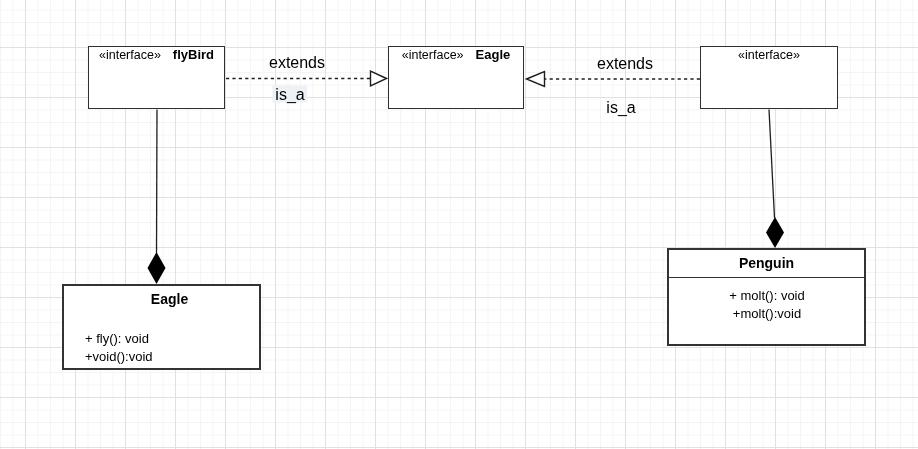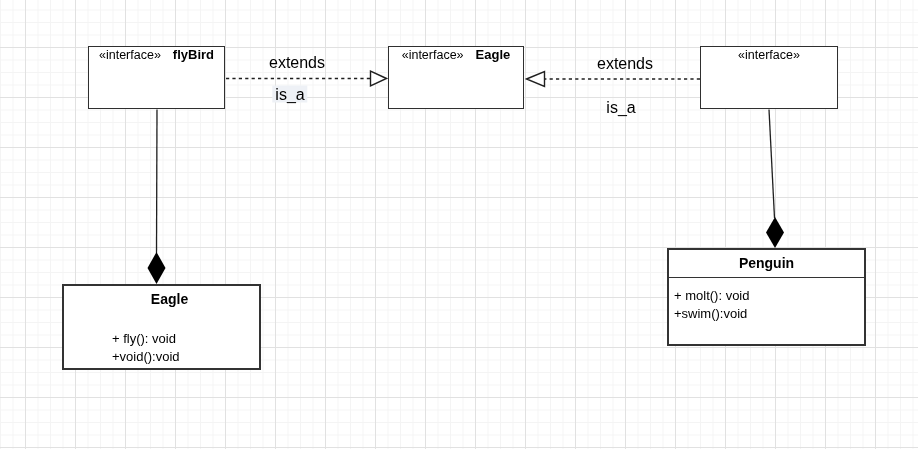--- a/index.html
+++ b/index.html
@@ -62,22 +62,22 @@
     line-height: 16px;
     padding: 5px 2px 6px 2px;
   }
   .ctitle.divider { border-bottom: 1.5px solid #333333; }
   .cbody {
     text-align: left;
     font-size: 13px;
     line-height: 18px;
     padding: 0 4px 0 5px;
   }
-  .cbody.gap { margin-top: 17px; margin-left: 27px; }
-  .cbody.pad { padding-top: 9px; }
+  .cbody.gap { margin-top: 17px; }
+  .cbody.pad { padding-top: 9px; text-align: center; }
 
   
   .elabel {
     position: absolute;
     transform: translate(-50%, -50%);
     font-size: 16px;
     line-height: 15px;
     white-space: nowrap;
     padding: 1px 3px;
   }
@@ -130,21 +130,21 @@
     <div class="cbody gap">
       <div>+ fly(): void</div>
       <div>+void():void</div>
     </div>
   </div>
 
   <div class="node cls" style="left:667px; top:248px; width:199px; height:98px;">
     <div class="ctitle divider">Penguin</div>
     <div class="cbody pad">
       <div>+ molt(): void</div>
-      <div>+swim():void</div>
+      <div>+molt():void</div>
     </div>
   </div>
 
   <div class="elabel" style="left:297px; top:62px;">extends</div>
   <div class="elabel hl" style="left:290px; top:94px;">is_a</div>
   <div class="elabel" style="left:625px; top:63px;">extends</div>
   <div class="elabel" style="left:621px; top:107px;">is_a</div>
 
 </div>
 

